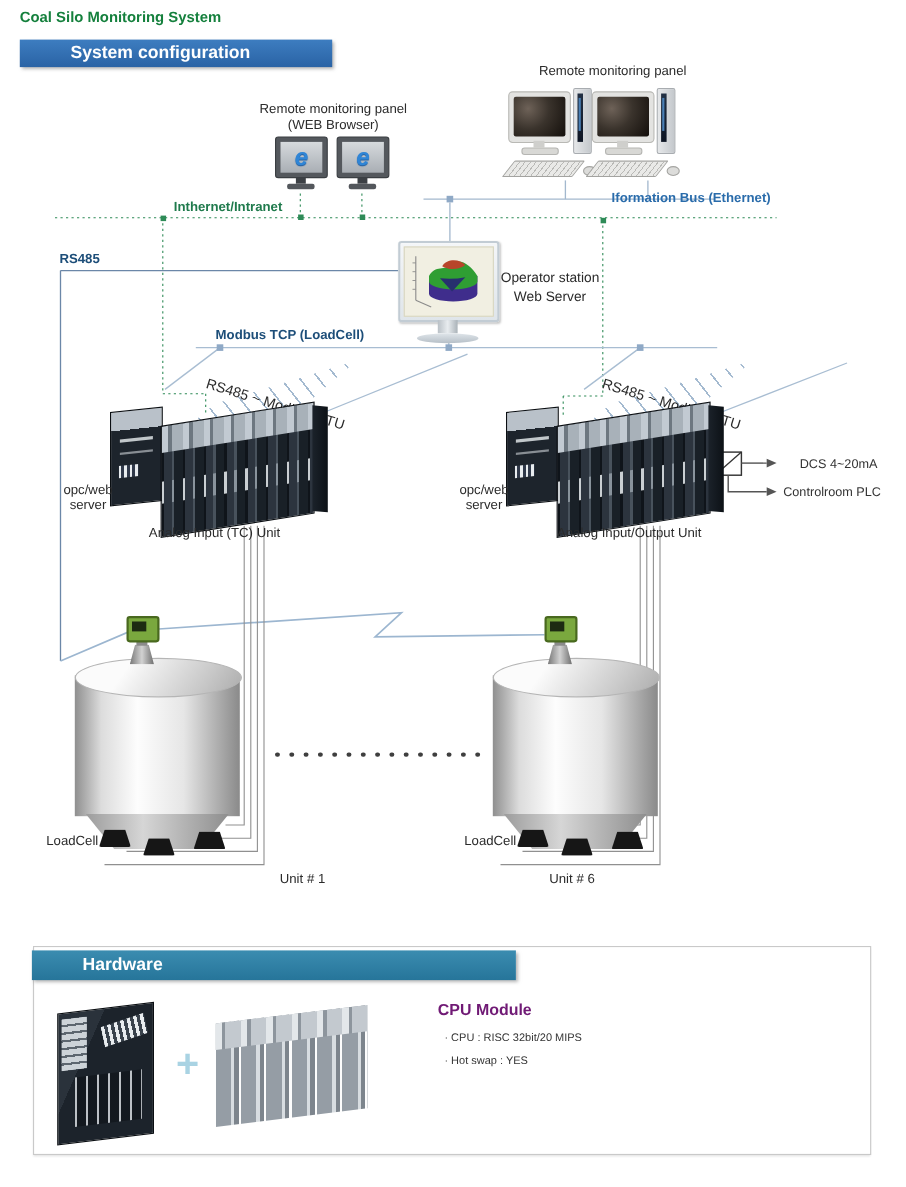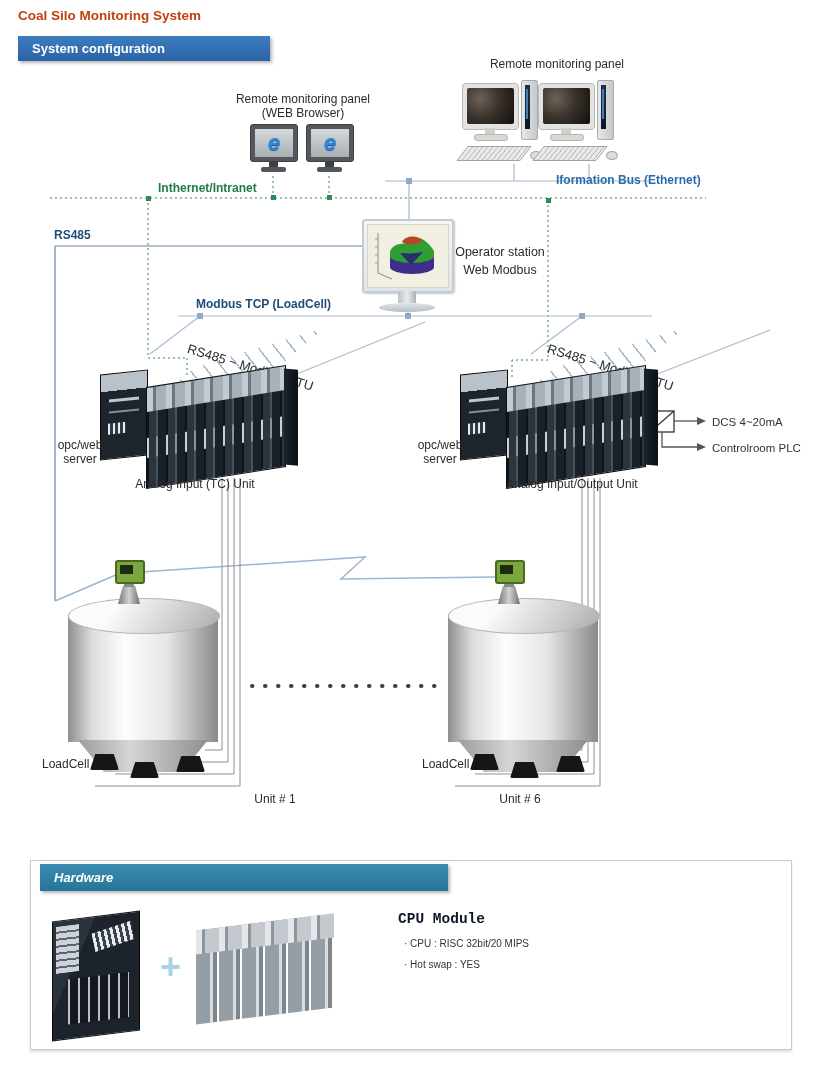--- a/index.html
+++ b/index.html
@@ -3,25 +3,25 @@
 <meta charset="utf-8">
 <style>
   html,body{margin:0;padding:0;background:#fff;}
   body{font-family:"Liberation Sans",sans-serif;color:#222;}
   .page{position:relative;width:824px;height:1079px;background:#fff;overflow:hidden;}
   .lbl{position:absolute;font-size:12px;color:#2b2b2b;line-height:14px;white-space:nowrap;}
   .lbl.center{text-align:center;white-space:normal;}
   .green{color:#1f7a4c;font-weight:bold;}
   .navy{color:#1d4e79;font-weight:bold;}
   .blue{color:#2a6cab;font-weight:bold;}
-  .page-title{position:absolute;left:18px;top:8px;font-size:13.5px;font-weight:bold;color:#c2410c;}
-  .section-bar{position:absolute;color:#fff;font-size:13px;font-weight:bold;box-shadow:2px 2px 3px rgba(120,120,120,.55);}
+  .page-title{position:absolute;left:18px;top:8px;font-size:13.5px;font-weight:bold;color:#15803d;}
+  .section-bar{position:absolute;color:#fff;font-size:16px;font-weight:bold;box-shadow:2px 2px 3px rgba(120,120,120,.55);padding-left:32px;}
   .bar-inner{padding-left:14px;}
   .sys-bar{left:18px;top:36px;width:252px;height:25px;line-height:25px;background:linear-gradient(#3d7dc0,#2a63a5);}
-  .hw-bar{left:40px;top:864px;width:408px;height:27px;line-height:27px;background:linear-gradient(#3b8cb0,#26759a);font-style:italic;}
+  .hw-bar{left:29px;top:864px;width:408px;height:27px;line-height:27px;background:linear-gradient(#3b8cb0,#26759a);}
   svg.overlay{position:absolute;left:0;top:0;pointer-events:none;}
 
   
   .ie-mon{position:absolute;width:52px;height:56px;}
   .ie-scr{position:absolute;left:0;top:0;width:46px;height:36px;background:#54585d;border-radius:3px;border:1px solid #3a3e42;}
   .ie-scr .inner{position:absolute;left:4px;top:4px;right:4px;bottom:4px;background:linear-gradient(#d6dadd,#a9aeb4);display:flex;align-items:center;justify-content:center;}
   .ie-e{font-size:22px;font-weight:bold;font-style:italic;color:#2f85d6;text-shadow:0 1px 1px #1b5a9e;line-height:1;}
   .ie-neck{position:absolute;left:19px;top:37px;width:9px;height:6px;background:#3c4045;}
   .ie-base{position:absolute;left:11px;top:43px;width:25px;height:5px;background:#53575c;border-radius:2px;}
 
@@ -84,21 +84,21 @@
     background:linear-gradient(115deg,#2a323b 0 30%,#1c232b 30% 100%);}
   .hw-cpu .term{position:absolute;left:4%;top:4%;width:26%;height:40%;background:repeating-linear-gradient(#cdd3d8 0 5px,#5d666f 5px 7px);}
   .hw-cpu .stick{position:absolute;right:8%;top:10%;width:46%;height:16%;background:repeating-linear-gradient(90deg,#e8ecef 0 3px,#39424c 3px 6px);transform:rotate(-12deg);}
   .hw-cpu .slots{position:absolute;left:18%;bottom:12%;width:70%;height:38%;background:repeating-linear-gradient(90deg,#e4e8ec 0 2px,#11161c 2px 10px);opacity:.8;}
   .plus{position:absolute;left:160px;top:946px;font-size:36px;font-weight:bold;color:#a9d3e3;}
   .gray-rack{position:absolute;left:196px;top:922px;width:138px;height:94px;transform:skewY(-7deg);
     background-image:
       repeating-linear-gradient(90deg,#e3e7ea 0 6px,#8d959d 6px 9px,#c3c9cf 9px 23px),
       repeating-linear-gradient(90deg,#959da5 0 14px,#d8dde1 14px 17px,#7d858d 17px 21px,#fdfdfd 21px 23px);
     background-size:100% 26%,100% 100%;background-repeat:no-repeat,repeat;}
-  .cpu-title{position:absolute;left:398px;top:911px;font-size:14.5px;font-weight:bold;color:#0f172a;font-family:Liberation Mono, monospace;}
+  .cpu-title{position:absolute;left:398px;top:911px;font-size:14.5px;font-weight:bold;color:#701a75;}
   .spec-list{position:absolute;left:404px;top:934px;font-size:10px;color:#333;}
   .spec-list div{height:20.5px;line-height:20.5px;white-space:nowrap;}
 </style>
 </head>
 <body>
 
 <div class="page">
 
   <svg class="overlay" width="824" height="1079" viewBox="0 0 824 1079">
 
@@ -246,21 +246,21 @@
         <path d="M34,17 C38,10 50,10 55,16 C50,20 40,21 34,17 Z" fill="#b8452a"></path>
         <path d="M32,28 L43,40 L55,27 A22,5 0 0 1 32,28 Z" fill="#27306e"></path>
       </svg>
     </div>
       </div>
     <div class="op-neck"></div>
       <div class="op-base"></div>
   </div>
   <div class="lbl center" style="left:450px;top:243px;width:100px;line-height:18px;font-size:12.5px;">
     <span>Operator station</span><br>
-    <span>Web Modbus</span>
+    <span>Web Server</span>
   </div>
 
   <div class="fan" style="left:152px;top:328px;"></div>
   <div class="rtu-label" style="left:190px;top:341px;">RS485 ~ Modbus RTU</div>
   <div class="cpu-mod" style="left:100px;top:372px;width:46px;height:84px;">
       <i></i>
       <i></i>
       <b></b>
     </div>
   <div class="rack" style="left:146px;top:376px;width:138px;height:100px;">
@@ -281,21 +281,21 @@
     </div>
   <div class="rack" style="left:506px;top:376px;width:138px;height:100px;">
       <div class="rack-end"></div>
     </div>
   <div class="lbl center" style="left:398px;top:438px;width:84px;">
     <span>opc/web</span><br>
     <span>server</span>
   </div>
   <div class="lbl center" style="left:492px;top:477px;width:160px;">Analog Input/Output Unit</div>
 
-  <div class="lbl" style="left:712px;top:415px;font-size:11.5px;color:#333;">DCS 4~20mA</div>
+  <div class="lbl" style="left:727px;top:415px;font-size:11.5px;color:#333;">DCS 4~20mA</div>
   <div class="lbl" style="left:712px;top:441px;font-size:11.5px;color:#333;">Controlroom PLC</div>
 
   <div class="silo" style="left:68px;top:598px;">
     <div class="silo-body"></div>
     <div class="silo-top"></div>
     <div class="silo-skirt"></div>
     <div class="foot" style="left:22px;top:156px;"></div>
     <div class="foot" style="left:62px;top:164px;"></div>
     <div class="foot" style="left:108px;top:158px;"></div>
   </div>

